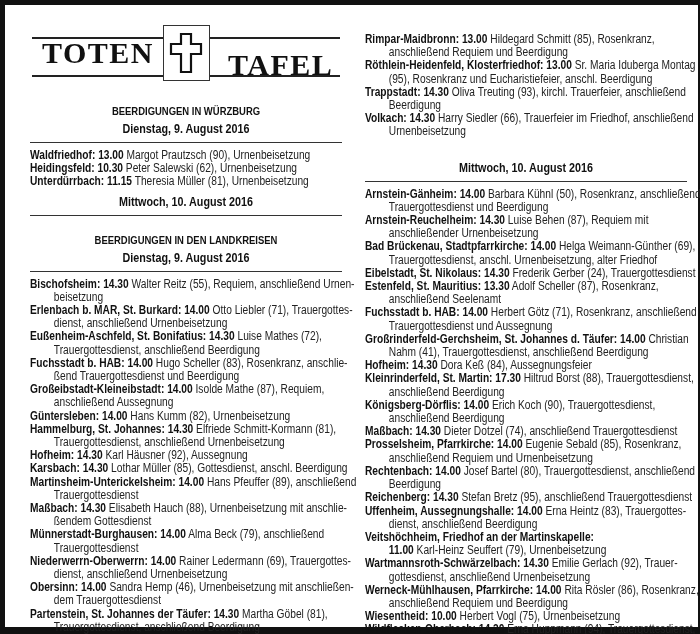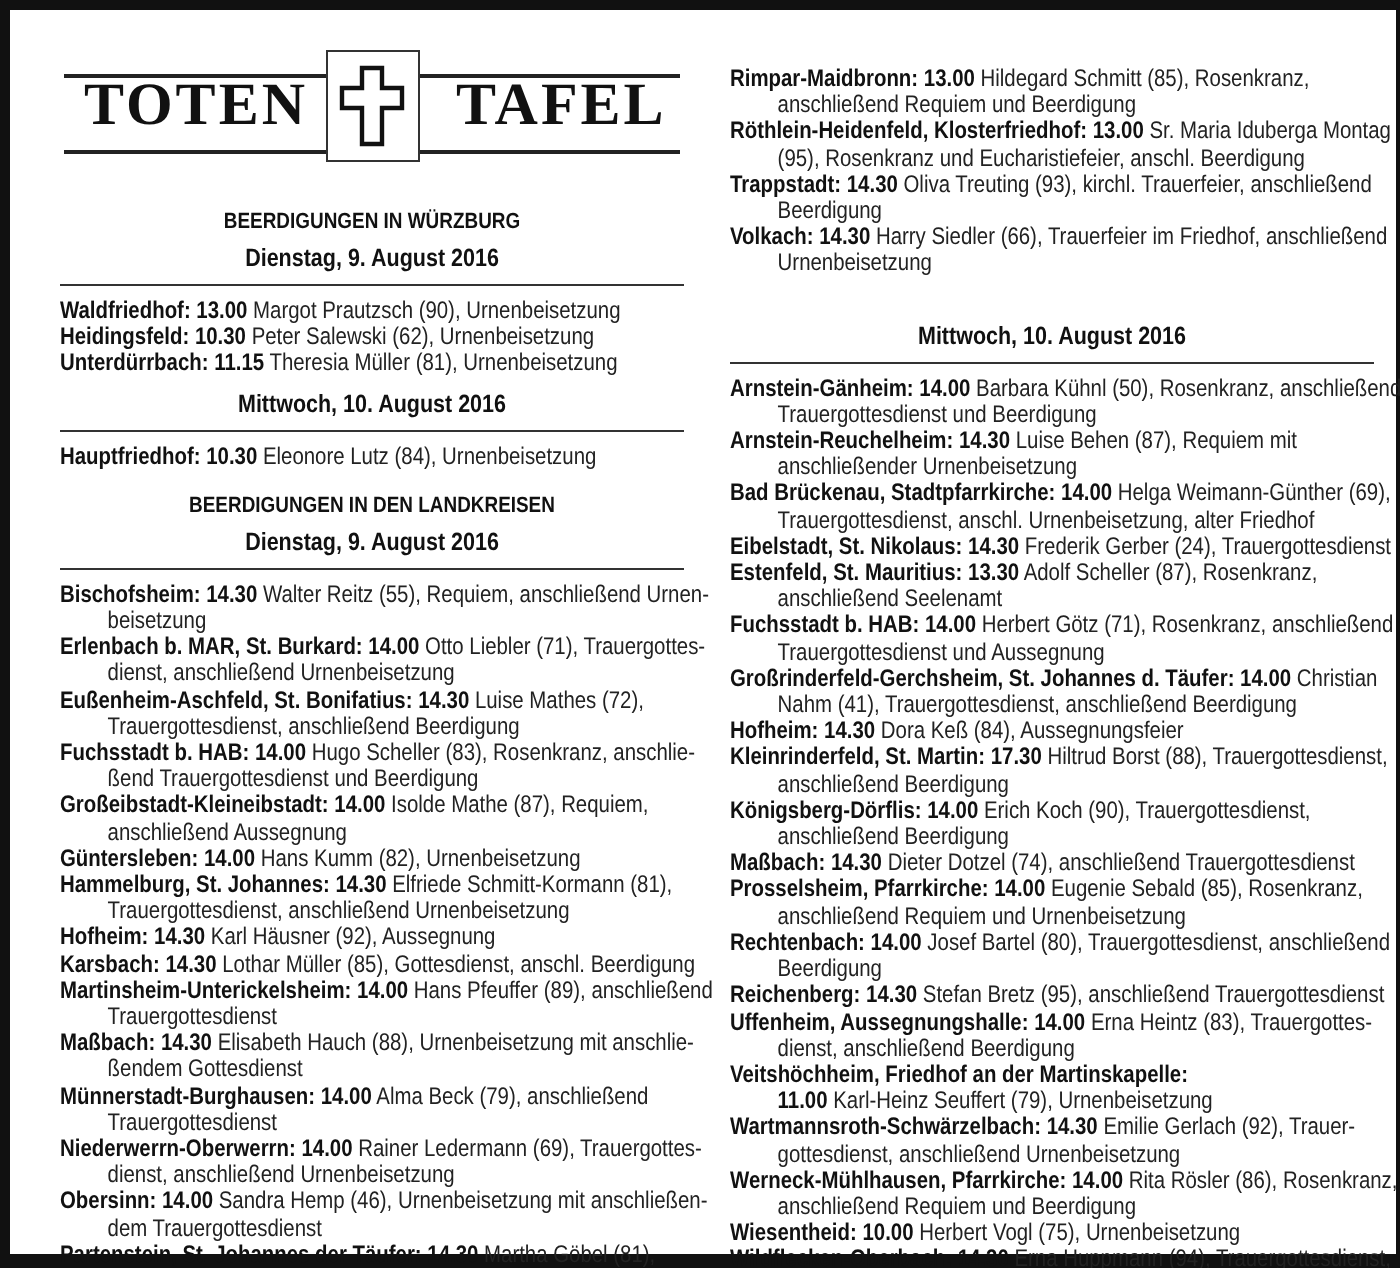--- a/index.html
+++ b/index.html
@@ -52,39 +52,36 @@
       <div class="mh-line" style="left:2px; top:32px; width:131px;"></div>
       <div class="mh-line" style="left:2px; top:70px; width:131px;"></div>
       <div class="mh-line" style="left:180px; top:32px; width:130px;"></div>
       <div class="mh-line" style="left:180px; top:70px; width:130px;"></div>
       <div class="mh-word" style="left:12px;">TOTEN</div>
       <div class="mh-box">
         <svg width="34" height="42" viewBox="0 0 34 42">
           <path d="M12 2 H22 V12 H32 V22 H22 V40 H12 V22 H2 V12 H12 Z" fill="#fff" stroke="#111" stroke-width="2.2"></path>
         </svg>
       </div>
-      <div class="mh-word" style="left:198px;">TAFEL</div>
+      <div class="mh-word" style="left:198px;margin-top:12px;">TAFEL</div>
     </div>
 
     <div style="height:10px"></div>
     <div class="sect-title">BEERDIGUNGEN IN WÜRZBURG</div>
     <div style="height:5px"></div>
     <div class="day-title">Dienstag, 9. August 2016</div>
     <div class="rule"></div>
     <div class="entries">
       <p class="entry"><b>Waldfriedhof:</b> <b>13.00</b> <span>Margot Prautzsch (90), Urnenbeisetzung</span></p>
       <p class="entry"><b>Heidingsfeld:</b> <b>10.30</b> <span>Peter Salewski (62), Urnenbeisetzung</span></p>
       <p class="entry"><b>Unterdürrbach:</b> <b>11.15</b> <span>Theresia Müller (81), Urnenbeisetzung</span></p>
     </div>
     <div style="height:6px"></div>
     <div class="day-title">Mittwoch, 10. August 2016</div>
     <div class="rule"></div>
-    <div class="entries">
-      <p class="entry"><b>Hauptfriedhof:</b> <b>10.30</b> <span>Eleonore Lutz (84), Urnenbeisetzung</span></p>
-    </div>
 
     <div style="height:12px"></div>
     <div class="sect-title">BEERDIGUNGEN IN DEN LANDKREISEN</div>
     <div style="height:5px"></div>
     <div class="day-title">Dienstag, 9. August 2016</div>
     <div class="rule"></div>
     <div class="entries">
       <p class="entry"><b>Bischofsheim:</b> <b>14.30</b> <span>Walter Reitz (55), Requiem, anschließend Urnen­beisetzung</span></p>
       <p class="entry"><b>Erlenbach b. MAR, St. Burkard:</b> <b>14.00</b> <span>Otto Liebler (71), Trauergottes­dienst, anschließend Urnenbeisetzung</span></p>
       <p class="entry"><b>Eußenheim-Aschfeld, St. Bonifatius:</b> <b>14.30</b> <span>Luise Mathes (72), Trauergottesdienst, anschließend Beerdigung</span></p>

